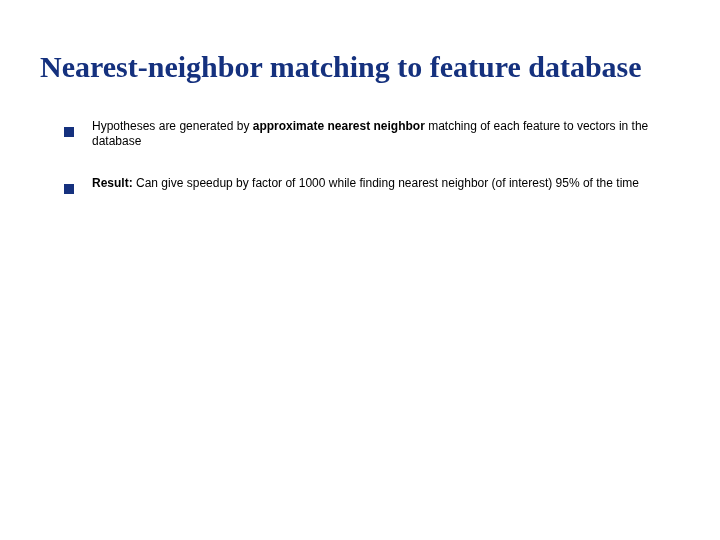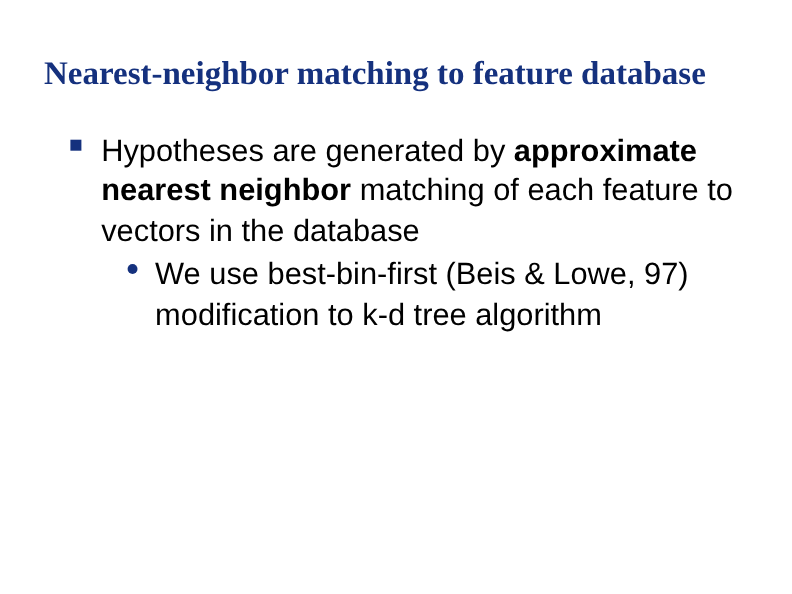--- a/index.html
+++ b/index.html
@@ -21,21 +21,21 @@
   .title {
     font-family: "Times New Roman", Times, serif;
     font-weight: bold;
     color: #15317e;
     font-size: 30px;
     margin: 0 0 34px 0;
     line-height: 1.15;
   }
   .body {
     margin-left: 24px;
-    font-size: 28px;
+    font-size: 12px;
     line-height: 1.32;
   }
   .b1 {
     display: flex;
     margin-bottom: 26px;
   }
   .b1 .marker {
     flex: 0 0 auto;
     width: 10px;
     height: 10px;
@@ -72,22 +72,24 @@
 
   <h1 class="title">Nearest-neighbor matching to feature database</h1>
 
   <div class="body">
 
     <div class="b1">
       <div class="marker"></div>
       <div class="content">
         <span>Hypotheses are generated by </span><span class="bold">approximate nearest neighbor</span><span> matching of each feature to vectors in the database</span>
 
-        <div class="b2">
-          <div class="marker"></div>
-          <div class="content">We use best-bin-first (Beis &amp; Lowe, 97) modification to k-d tree algorithm</div>
-        </div>
       </div>
     </div>
 
+    <div class="b1">
+      <div class="marker"></div>
+      <div class="content">
+        <span class="bold">Result:</span><span> Can give speedup by factor of 1000 while finding nearest neighbor (of interest) 95% of the time</span>
+      </div>
+    </div>
 
   </div>
 </div>
 
 </body></html>

